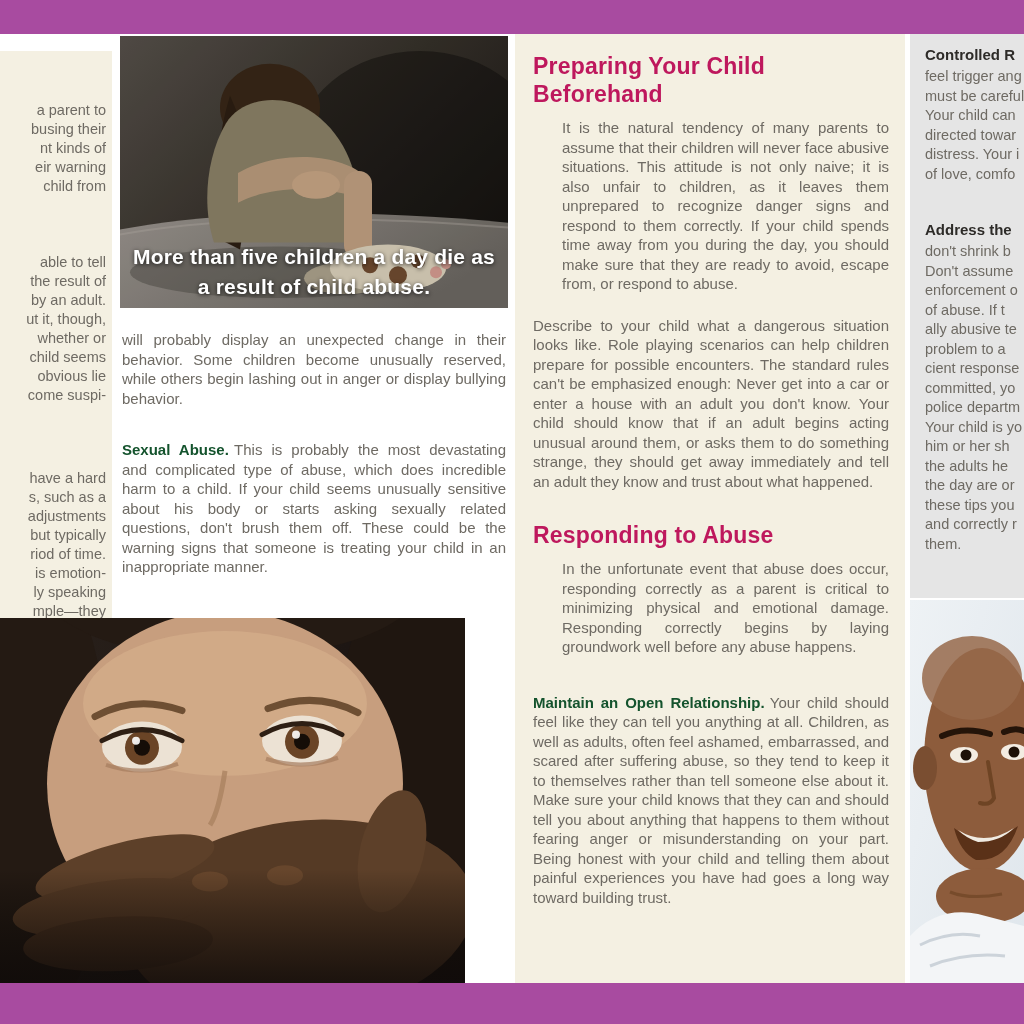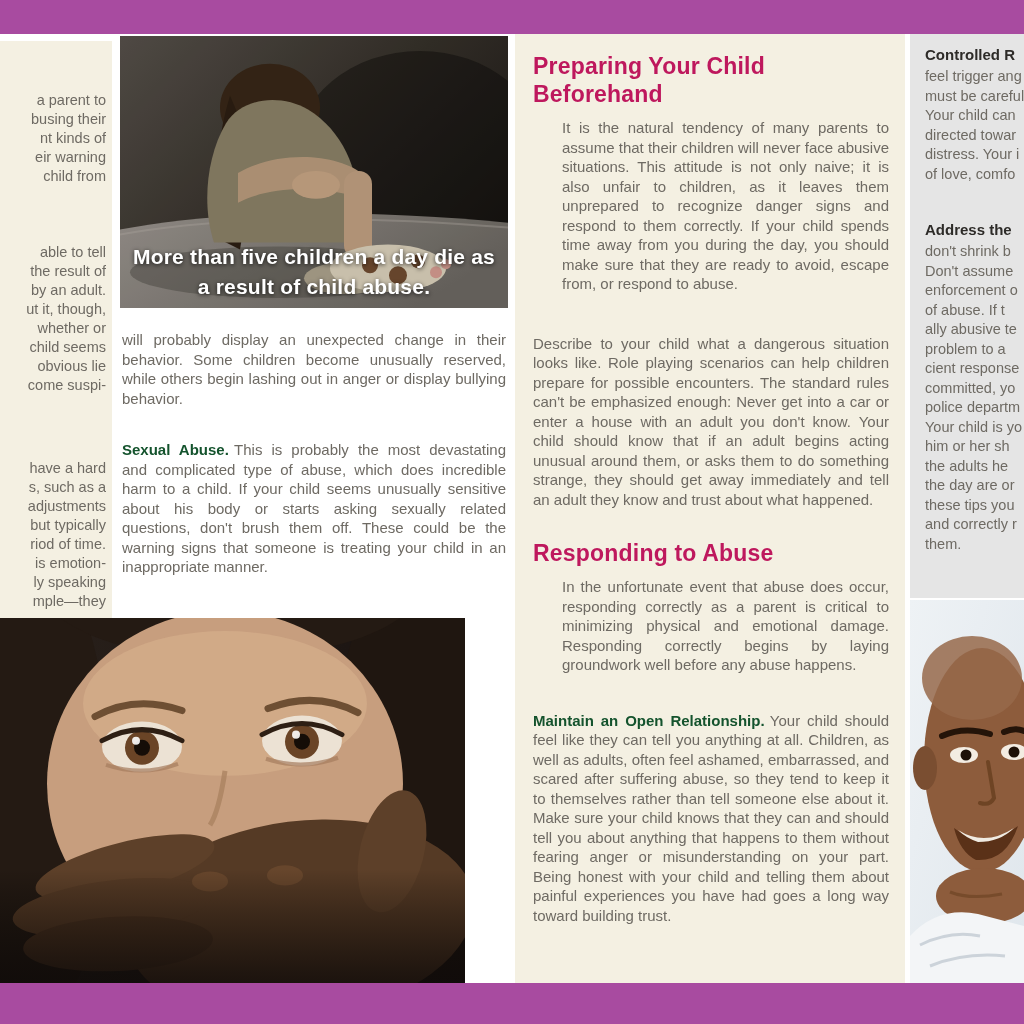--- a/index.html
+++ b/index.html
@@ -8,21 +8,21 @@
     background:#ffffff;
     font-family:"Liberation Sans", sans-serif;
     -webkit-font-smoothing:antialiased;
   }
   .bar{position:absolute;left:0;width:1024px;background:#a84ba0;}
   .bar.top{top:0;height:34px;}
   .bar.bottom{top:983px;height:41px;}
 
   
   .left-col{
-    position:absolute;left:0;top:41px;width:112px;height:584px;
+    position:absolute;left:0;top:51px;width:112px;height:584px;
     background:#f4f0e2;overflow:hidden;
   }
   .left-col .frag{position:absolute;right:6px;left:0;text-align:right;
     font-size:14.5px;line-height:19px;color:#6e6a63;}
   .left-col .f1{top:50px;}
   .left-col .f2{top:202px;}
   .left-col .f3{top:418px;}
   .ln{white-space:nowrap;overflow:hidden;}
 
   
@@ -55,21 +55,21 @@
     background:#f4f0e2;box-sizing:border-box;padding:18px 16px 0 18px;overflow:hidden;
   }
   .center-col h1{
     margin:0 0 10px 0;font-size:23px;line-height:1.22;color:#be185d;
     letter-spacing:.2px;max-width:305px;
   }
   .center-col h1.h2nd{margin-top:30px;}
   .center-col p{
     margin:0 0 0 0;font-size:15px;line-height:19.5px;color:#6e6a63;text-align:justify;
   }
-  .center-col p + p{margin-top:40px;}
+  .center-col p + p{margin-top:22px;}
   .center-col p.after-h{margin-top:0;margin-left:29px;}
   .center-col p.big-gap{margin-top:36px;}
 
   
   .right-col{
     position:absolute;left:910px;top:34px;width:114px;height:564px;
     background:#f4f0e2;box-sizing:border-box;padding:12px 0 0 15px;overflow:hidden;
   }
   .right-col h3{
     margin:0 0 4px 0;font-size:15px;color:#2d2b28;white-space:nowrap;overflow:hidden;

